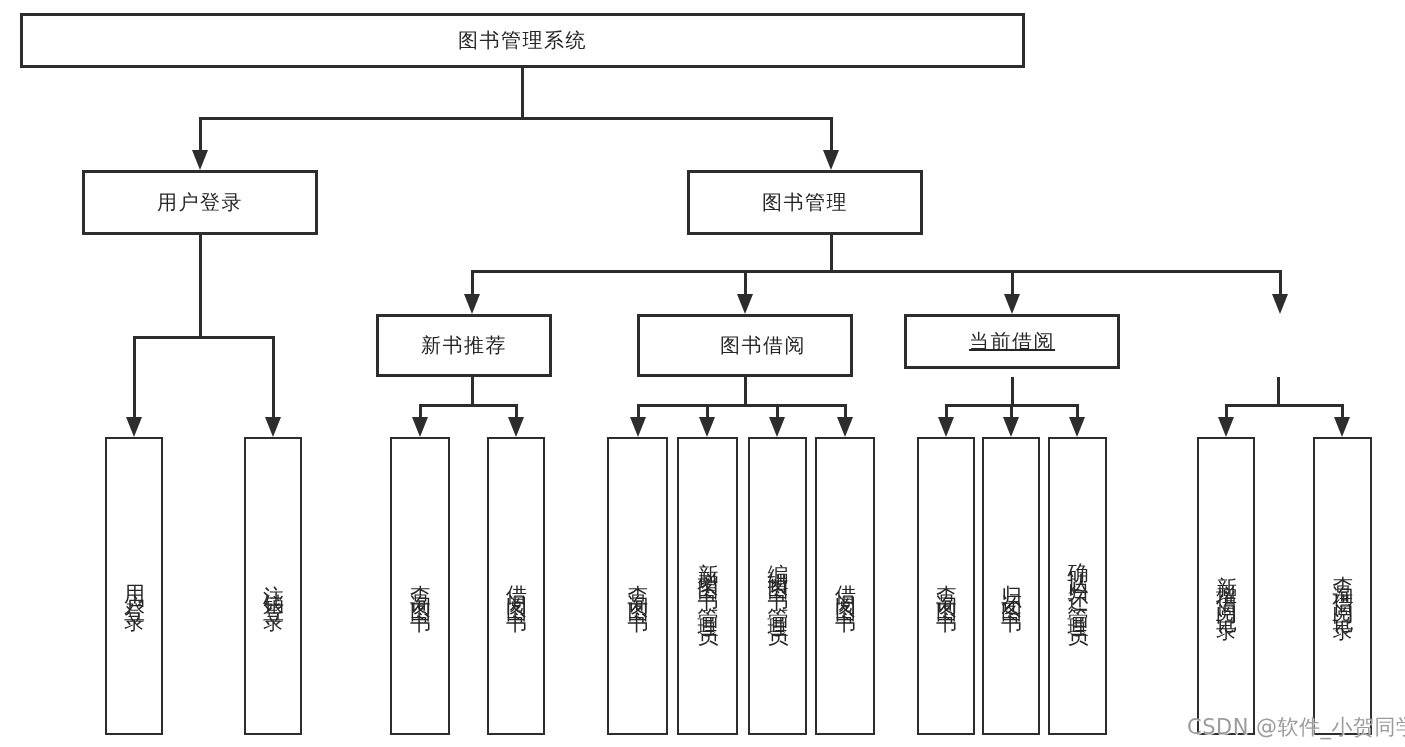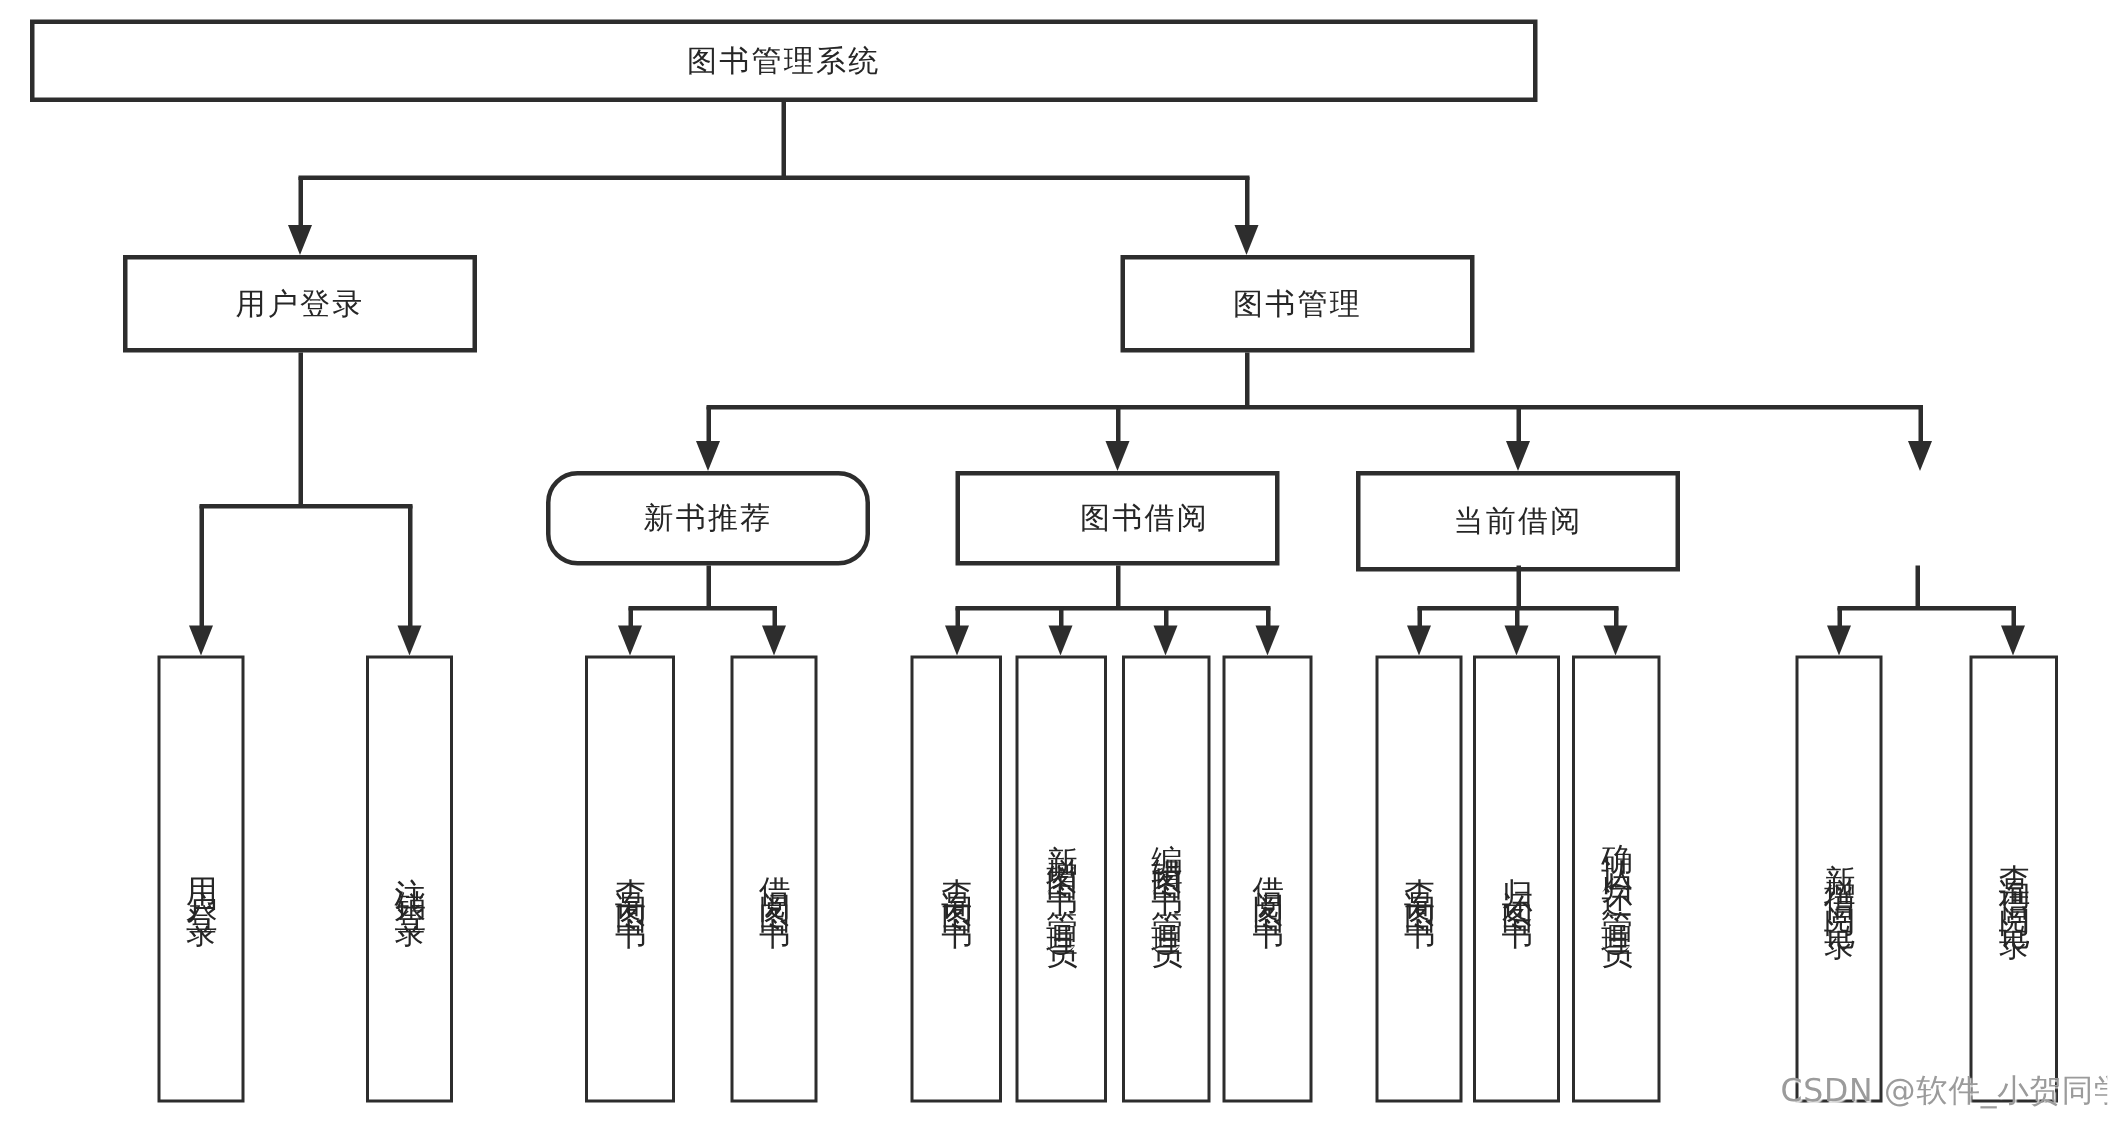--- a/index.html
+++ b/index.html
@@ -61,43 +61,43 @@
   <div class="box" style="left:20px; top:13px; width:1005px; height:55px;">图书管理系统</div>
 
   <div class="vline" style="left:520.5px; top:68px; height:50px;"></div>
   <div class="hline" style="left:198.5px; top:116.5px; width:634px;"></div>
   <div class="vline" style="left:198.5px; top:118px; height:34px;"></div>
   <div class="arrow" style="left:192px; top:150px;"></div>
   <div class="vline" style="left:829.5px; top:118px; height:34px;"></div>
   <div class="arrow" style="left:823px; top:150px;"></div>
 
   <div class="box" style="left:82px; top:170px; width:236px; height:65px;">用户登录</div>
-  <div class="box" style="left:747px; top:170px; width:236px; height:65px;">图书管理</div>
+  <div class="box" style="left:687px; top:170px; width:236px; height:65px;">图书管理</div>
 
   <div class="vline" style="left:198.5px; top:235px; height:102px;"></div>
   <div class="hline" style="left:132.5px; top:335.5px; width:142px;"></div>
   <div class="vline" style="left:132.5px; top:337px; height:83px;"></div>
   <div class="arrow" style="left:126px; top:417px;"></div>
   <div class="vline" style="left:271.5px; top:337px; height:83px;"></div>
   <div class="arrow" style="left:265px; top:417px;"></div>
 
   <div class="vline" style="left:829.5px; top:235px; height:36px;"></div>
   <div class="hline" style="left:470.5px; top:269.5px; width:811px;"></div>
   <div class="vline" style="left:470.5px; top:271px; height:25px;"></div>
   <div class="arrow" style="left:464px; top:294px;"></div>
   <div class="vline" style="left:743.5px; top:271px; height:25px;"></div>
   <div class="arrow" style="left:737px; top:294px;"></div>
   <div class="vline" style="left:1010.5px; top:271px; height:25px;"></div>
   <div class="arrow" style="left:1004px; top:294px;"></div>
   <div class="vline" style="left:1278.5px; top:271px; height:25px;"></div>
   <div class="arrow" style="left:1272px; top:294px;"></div>
 
-  <div class="box" style="left:364px; top:314px; width:216px; height:63px;border-radius:21px;">新书推荐</div>
+  <div class="box" style="left:376px; top:314px; width:176px; height:63px;">新书推荐</div>
   <div class="box" style="left:637px; top:314px; width:216px; height:63px;padding-left:36px;">图书借阅</div>
-  <div class="box" style="left:904px; top:314px; width:216px; height:67px;">当前借阅</div>
+  <div class="box" style="left:904px; top:314px; width:216px; height:55px;text-decoration:underline;">当前借阅</div>
 
   <div class="vline" style="left:470.5px; top:377px; height:28px;"></div>
   <div class="vline" style="left:743.5px; top:377px; height:28px;"></div>
   <div class="vline" style="left:1010.5px; top:377px; height:28px;"></div>
   <div class="vline" style="left:1276.5px; top:377px; height:28px;"></div>
 
   <div class="hline" style="left:418.5px; top:403.5px; width:99px;"></div>
   <div class="hline" style="left:636.5px; top:403.5px; width:210px;"></div>
   <div class="hline" style="left:944.5px; top:403.5px; width:134px;"></div>
   <div class="hline" style="left:1224.5px; top:403.5px; width:119px;"></div>

